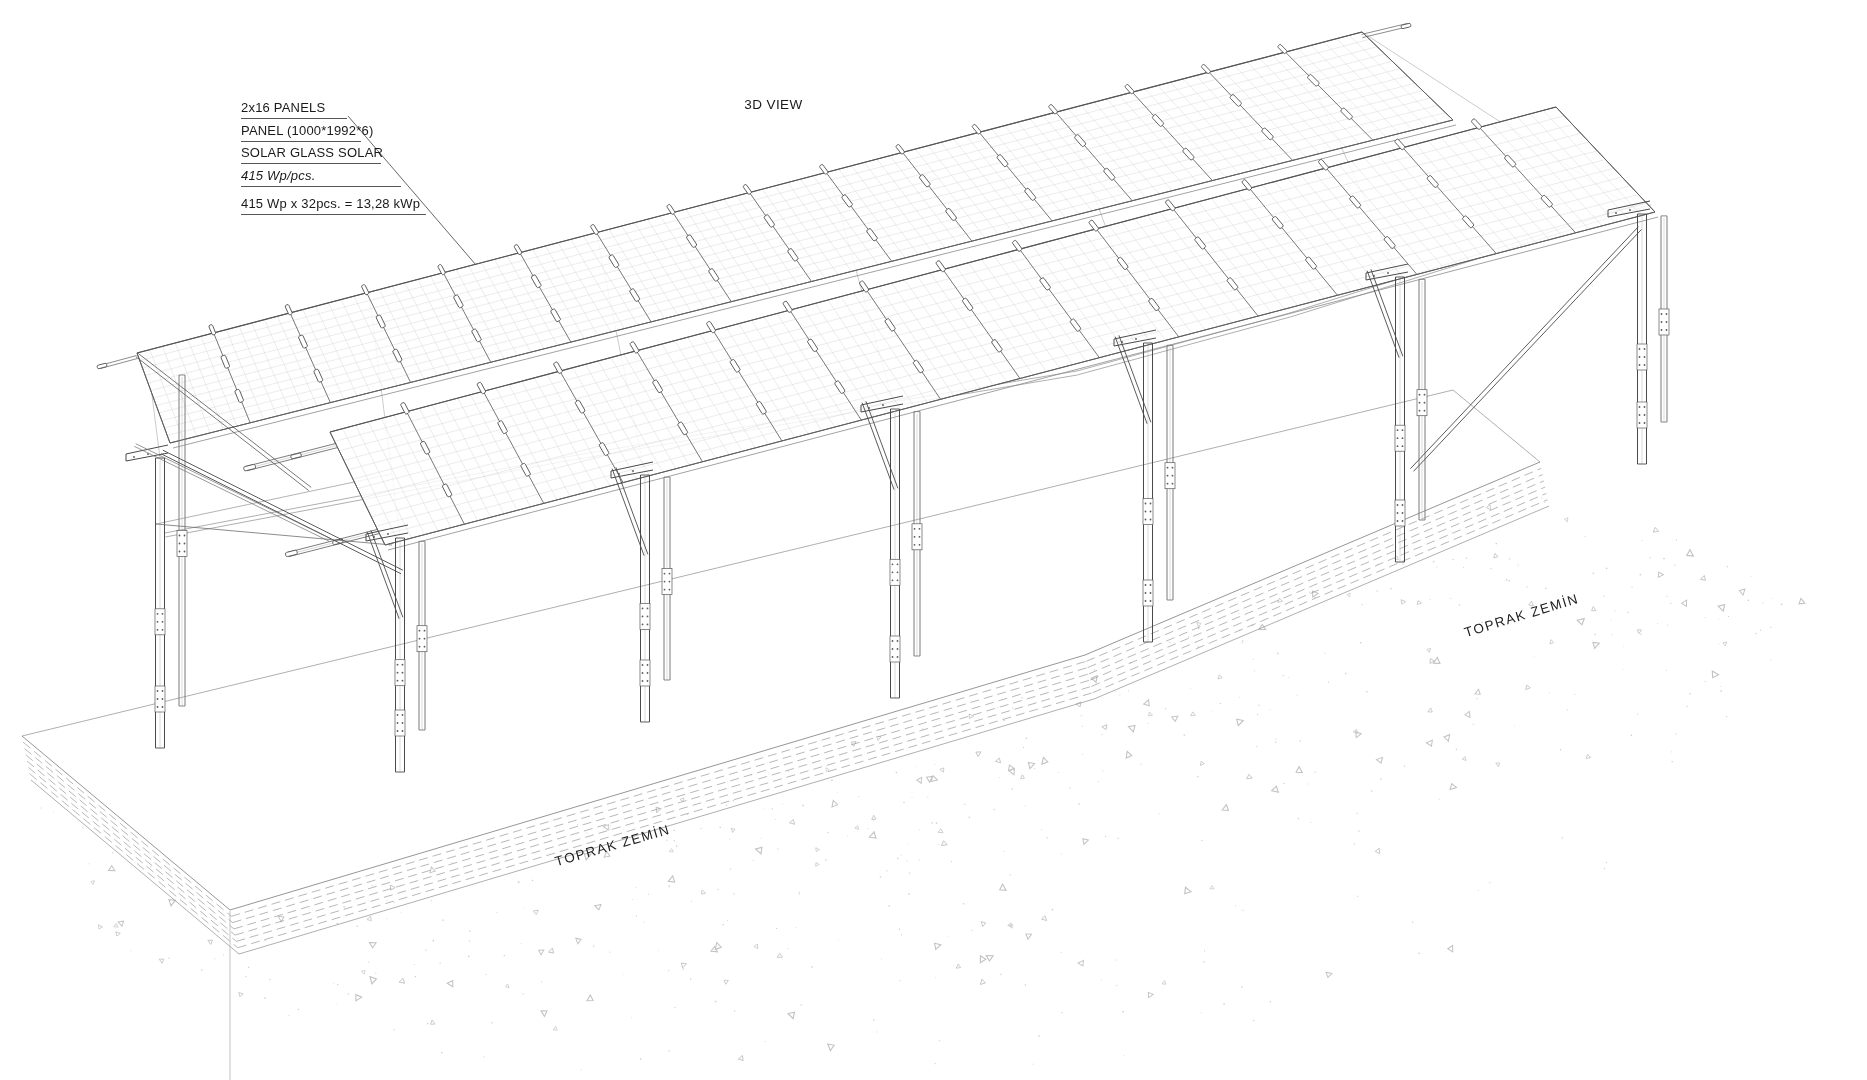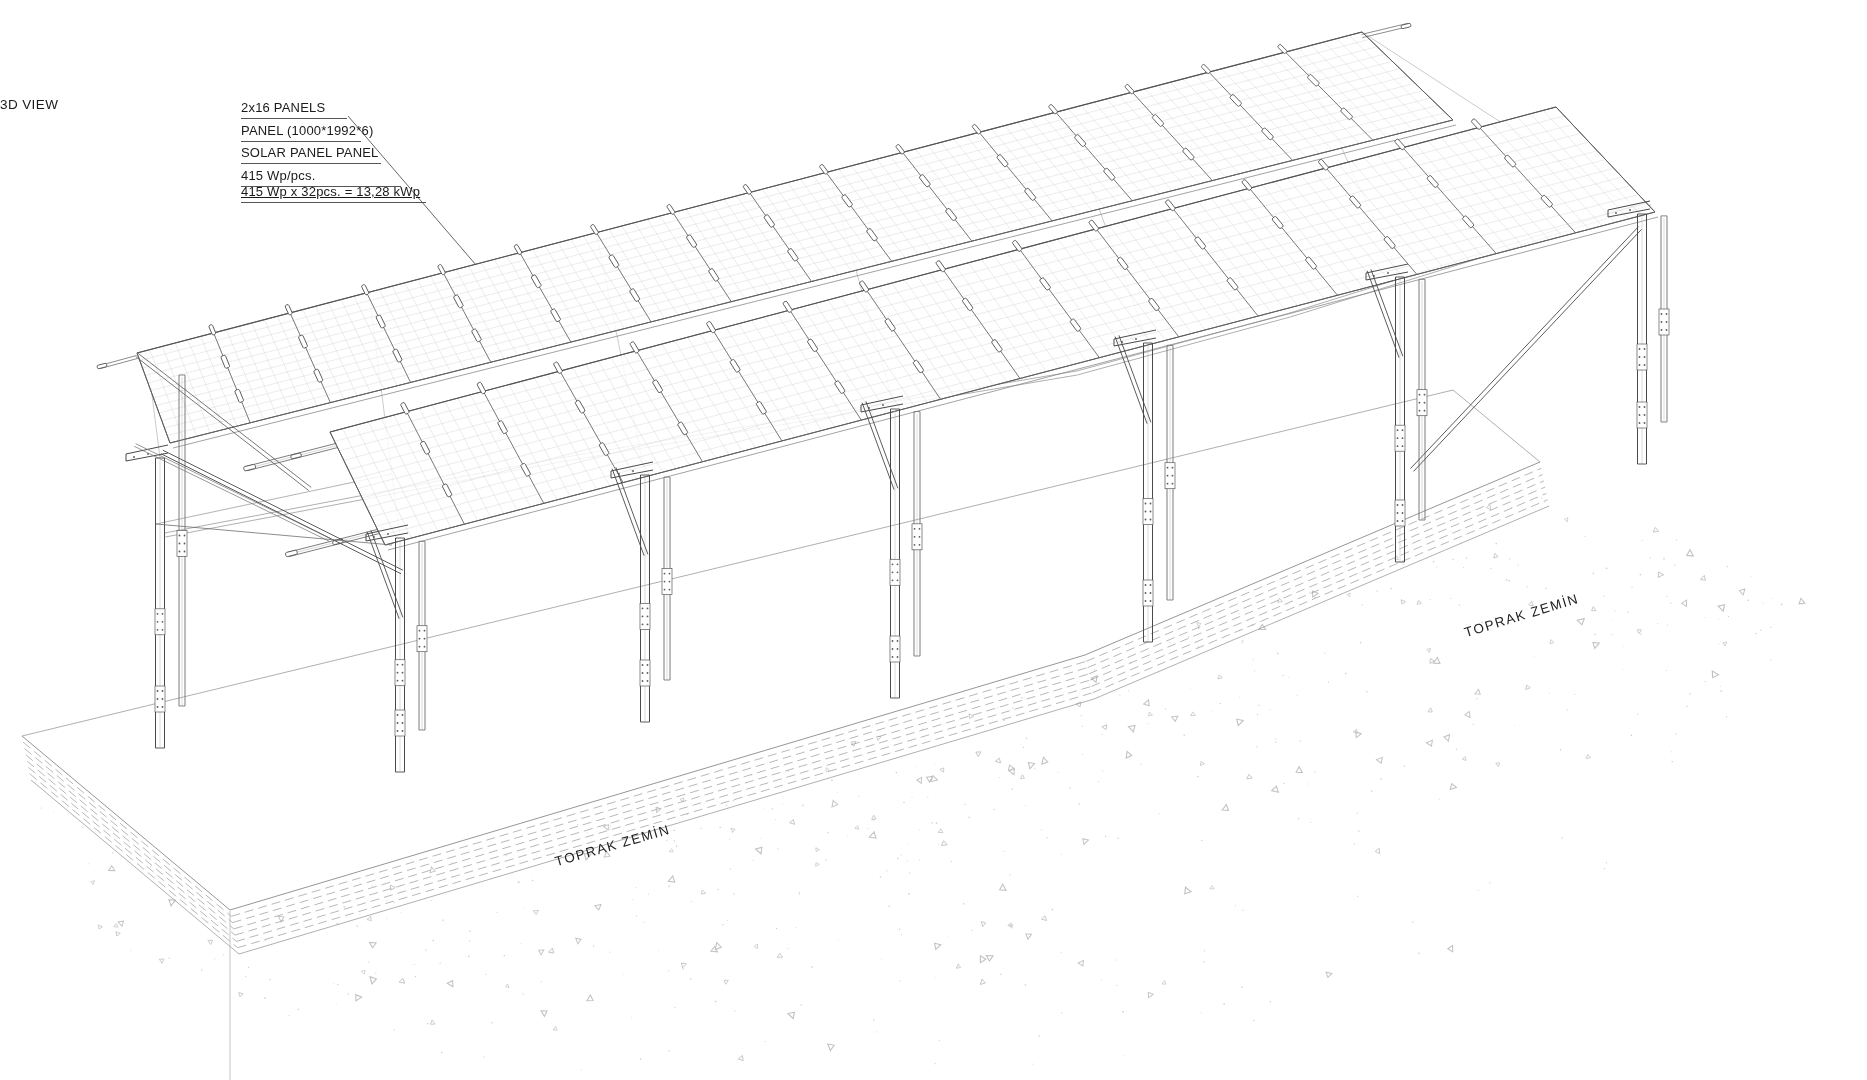--- a/index.html
+++ b/index.html
@@ -1,20 +1,20 @@
 <!DOCTYPE html>
 <html><head>
 <meta charset="utf-8">
 <style>
   html,body{margin:0;padding:0;background:#fff;}
   body{font-family:"Liberation Sans", sans-serif;}
   #canvas{position:relative;width:1867px;height:1080px;background:#ffffff;overflow:hidden;}
   #drawing{position:absolute;left:0;top:0;}
   .txt{position:absolute;color:#1a1a1a;white-space:nowrap;}
-  #title-block{left:0;top:94px;width:1547px;font-size:13.5px;letter-spacing:.4px;line-height:1.6;}
+  #title-block{left:0;top:94px;width:1547px;text-align:center;font-size:13.5px;letter-spacing:.4px;line-height:1.6;}
   .ann-line{position:absolute;left:241px;font-size:13px;letter-spacing:.2px;height:16px;
             border-bottom:1px solid #555;padding-bottom:2px;}
   .ground-label{font-size:13.5px;letter-spacing:1.5px;color:#222;transform-origin:center;}
 </style>
 </head>
 <body>
 
 <div id="canvas">
 
   <svg id="drawing" width="1867" height="1080" viewBox="0 0 1867 1080">
@@ -1379,19 +1379,19 @@
         <line x1="348.0" y1="116.0" x2="476.0" y2="265.0" stroke="#555" stroke-width="0.9"></line>
       </g>
     </svg>
 
   <div id="title-block" class="txt">
     <div>3D VIEW</div>
   </div>
 
   <div class="ann-line txt" style="top:100px;width:106px;">2x16 PANELS</div>
   <div class="ann-line txt" style="top:123px;width:120px;text-align:center;">PANEL (1000*1992*6)</div>
-  <div class="ann-line txt" style="top:145px;width:140px;">SOLAR PANEL PANEL</div>
-  <div class="ann-line txt" style="top:168px;width:160px;">415 Wp/pcs.</div>
-  <div class="ann-line txt" style="top:184px;width:185px;text-decoration:underline;">415 Wp x 32pcs. = 13,28 kWp</div>
+  <div class="ann-line txt" style="top:145px;width:140px;">SOLAR GLASS SOLAR</div>
+  <div class="ann-line txt" style="top:168px;width:160px;font-style:italic;">415 Wp/pcs.</div>
+  <div class="ann-line txt" style="top:196px;width:185px;">415 Wp x 32pcs. = 13,28 kWp</div>
 
   <div class="ground-label txt" style="left:553px;top:838px;transform:rotate(-16deg);">TOPRAK ZEMİN</div>
   <div class="ground-label txt" style="left:1462px;top:608px;transform:rotate(-17deg);">TOPRAK ZEMİN</div>
 </div>
 
 </body></html>

